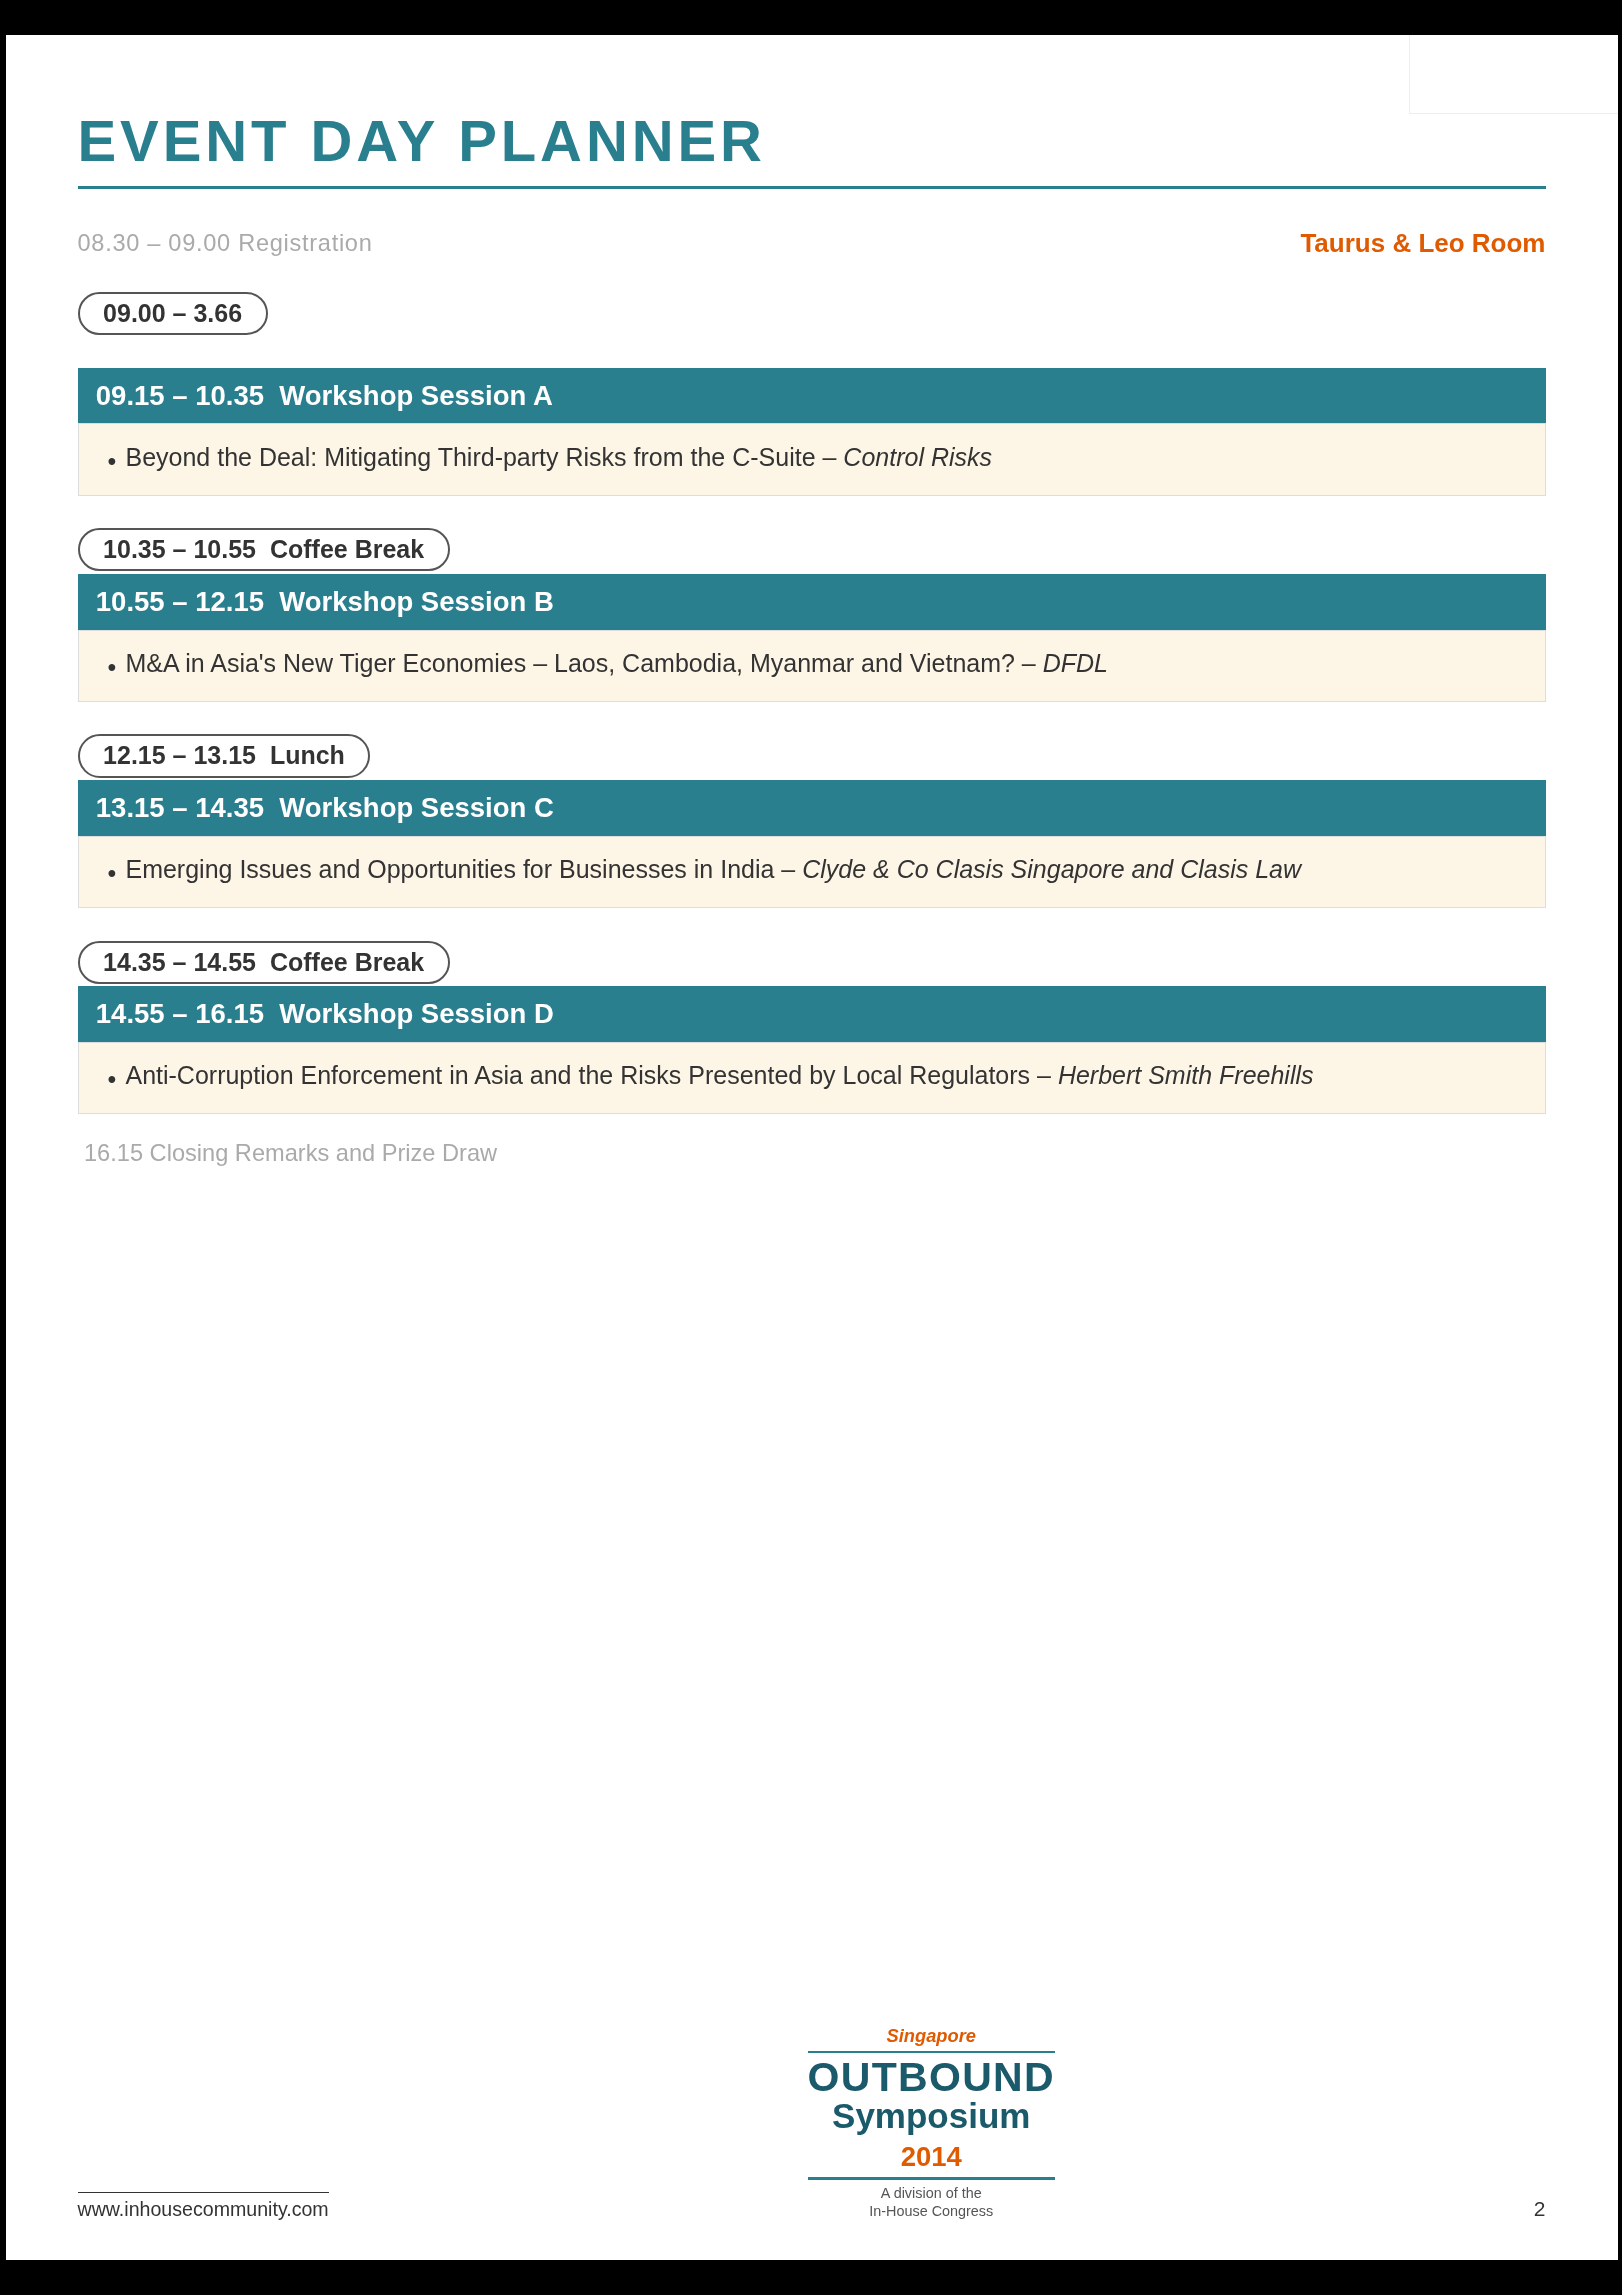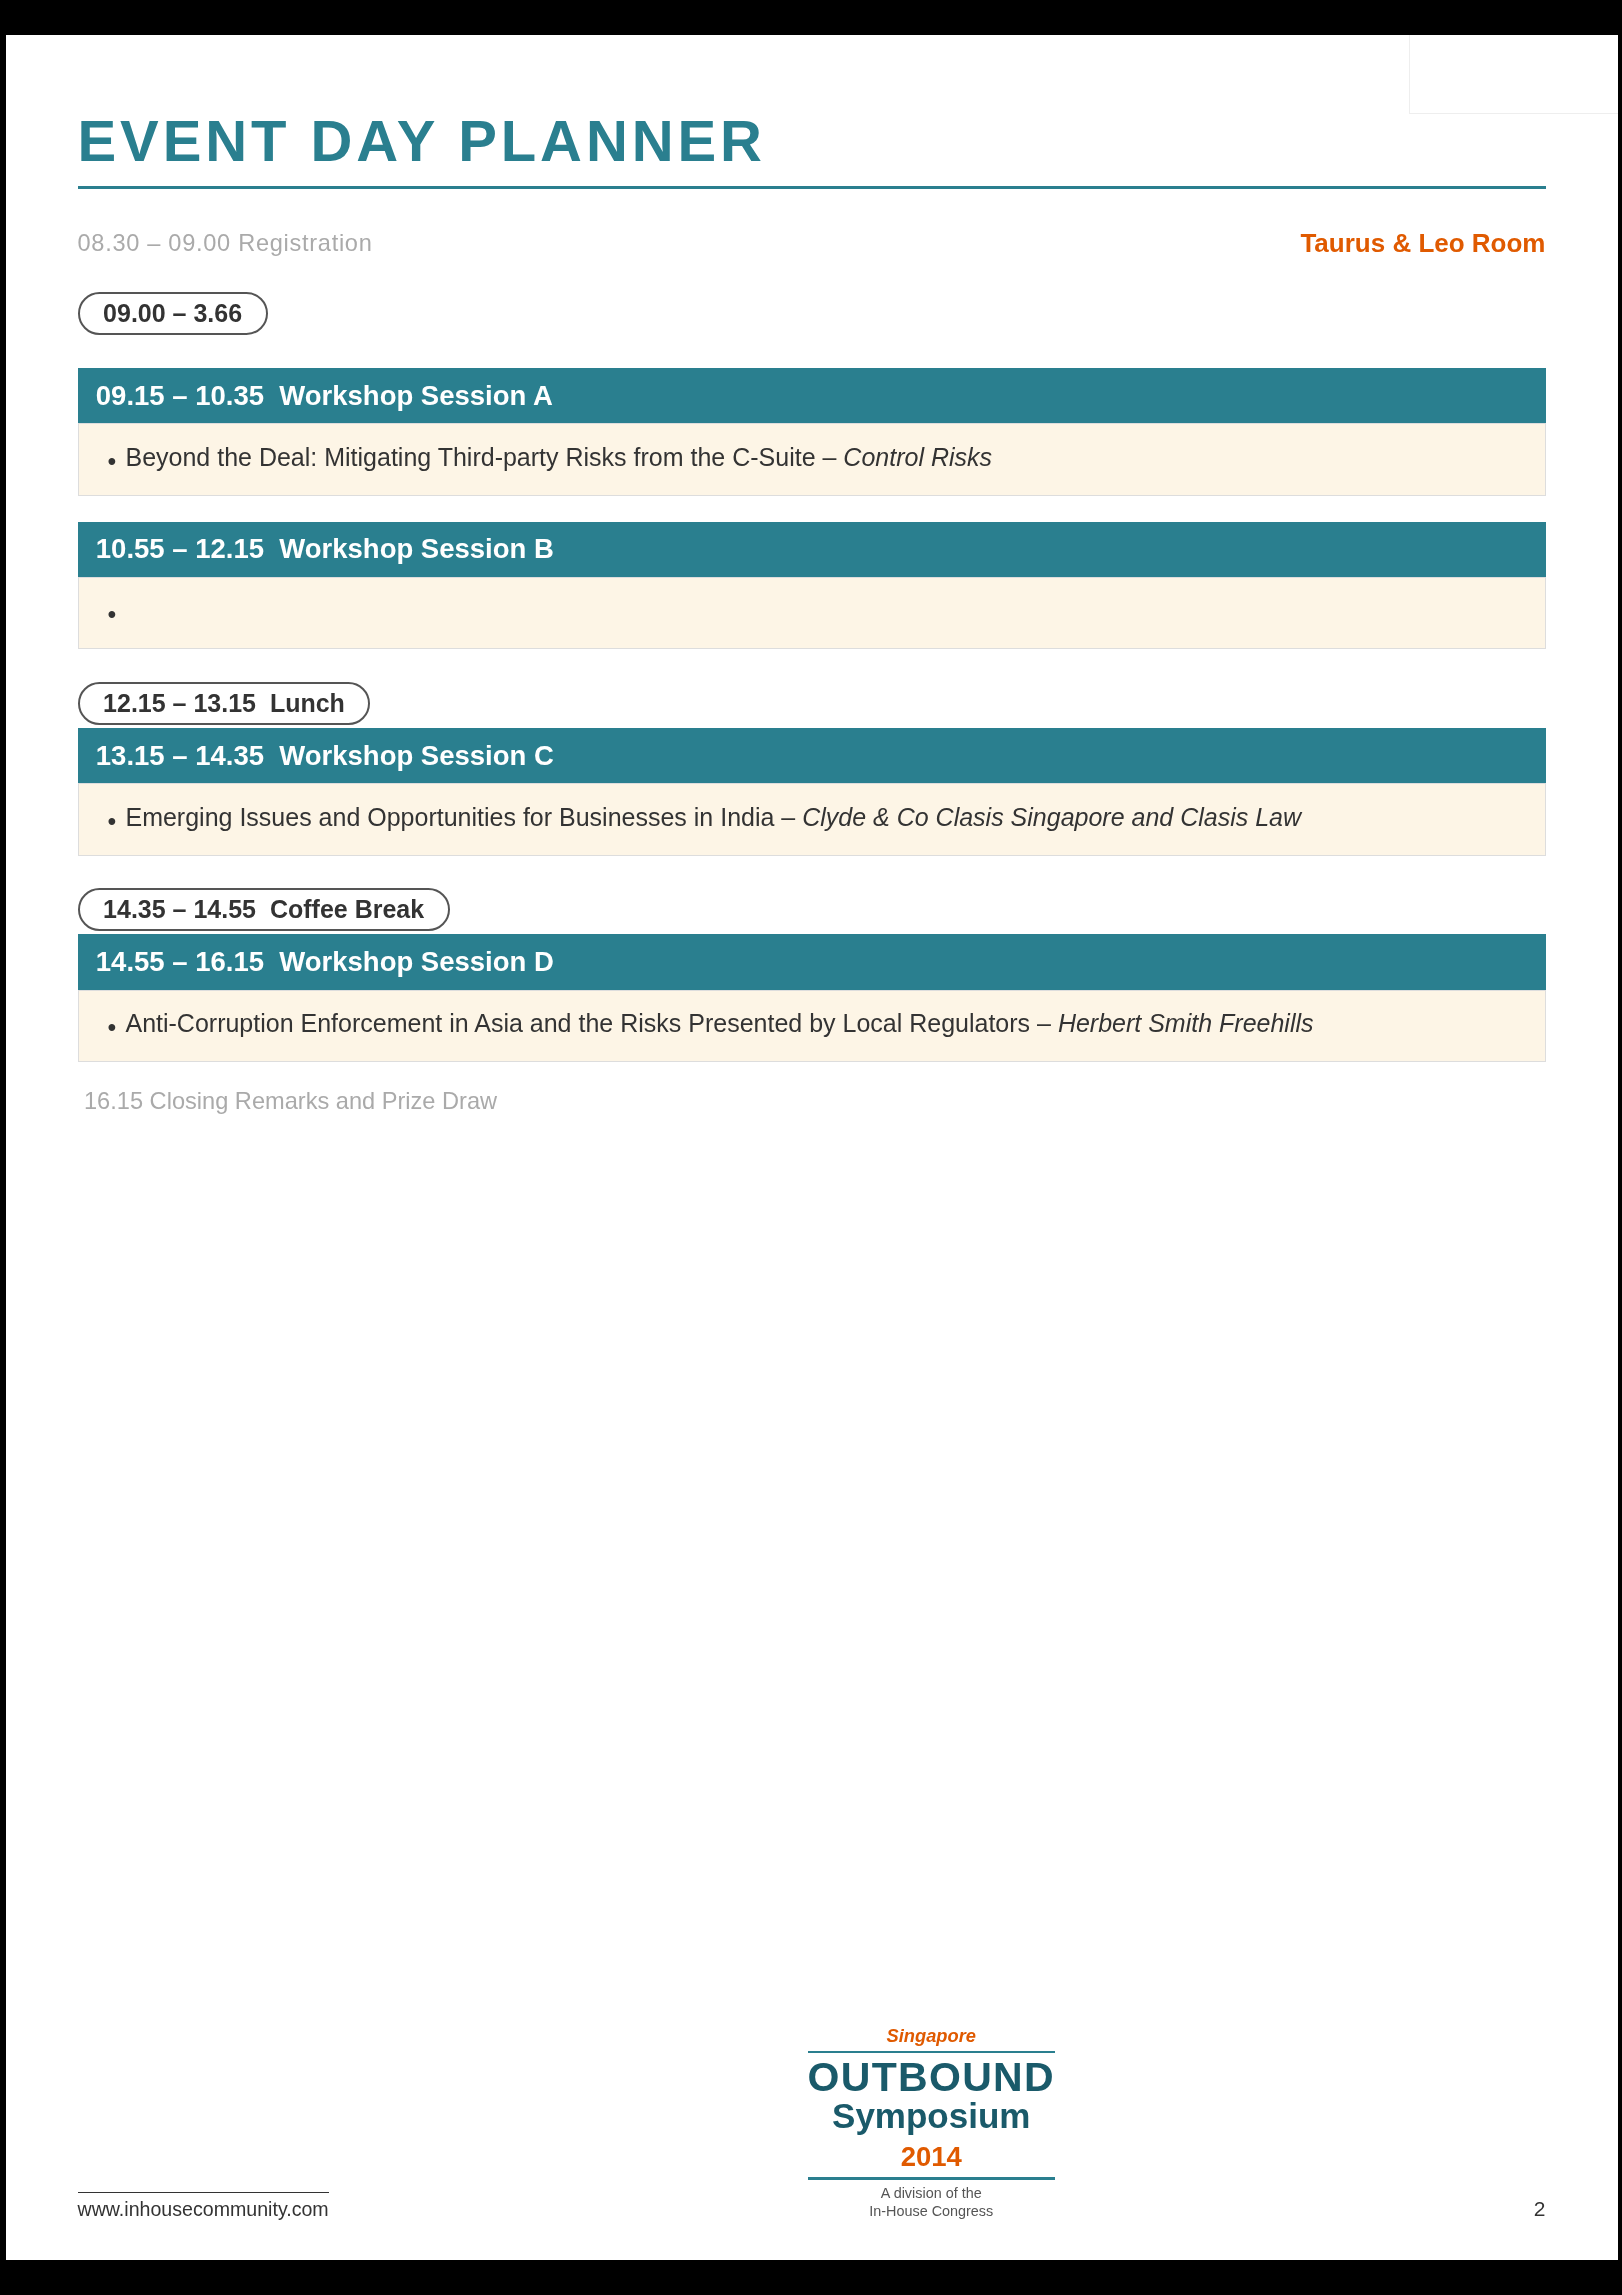--- a/index.html
+++ b/index.html
@@ -257,26 +257,30 @@
   
   <div class="session-header">09.15 – 10.35&nbsp; Workshop Session A</div>
   <div class="session-content">
     <div class="bullet">
       <span class="bullet-dot">•</span>
       <span>Beyond the Deal: Mitigating Third-party Risks from the C-Suite – <em>Control Risks</em></span>
     </div>
   </div>
 
   
+  <div class="break-row">
+    <span class="break-badge">10.35 – 10.55&nbsp; Coffee Break</span>
+  </div>
 
   
   <div class="session-header">10.55 – 12.15&nbsp; Workshop Session B</div>
   <div class="session-content">
     <div class="bullet">
       <span class="bullet-dot">•</span>
+      <span>M&amp;A in Asia's New Tiger Economies – Laos, Cambodia, Myanmar and Vietnam? – <em>DFDL</em></span>
     </div>
   </div>
   <div class="spacer-lg"></div>
 
   
   <div class="break-row">
     <span class="break-badge">12.15 – 13.15&nbsp; Lunch</span>
   </div>
 
   

